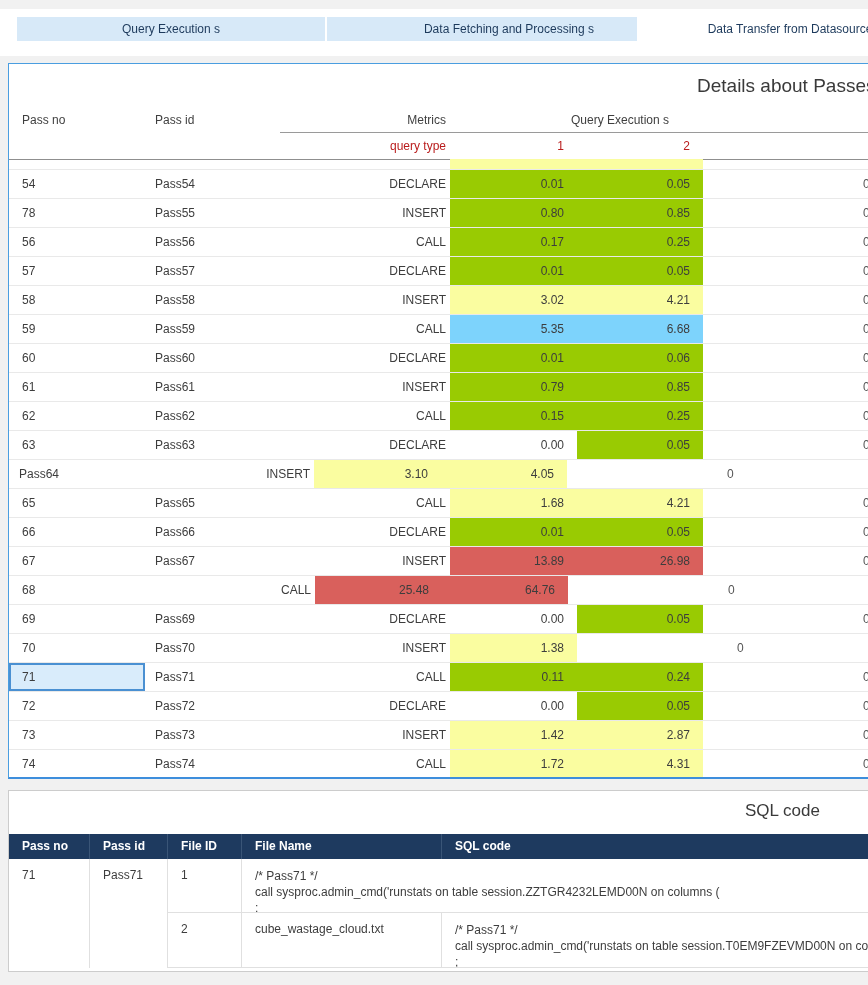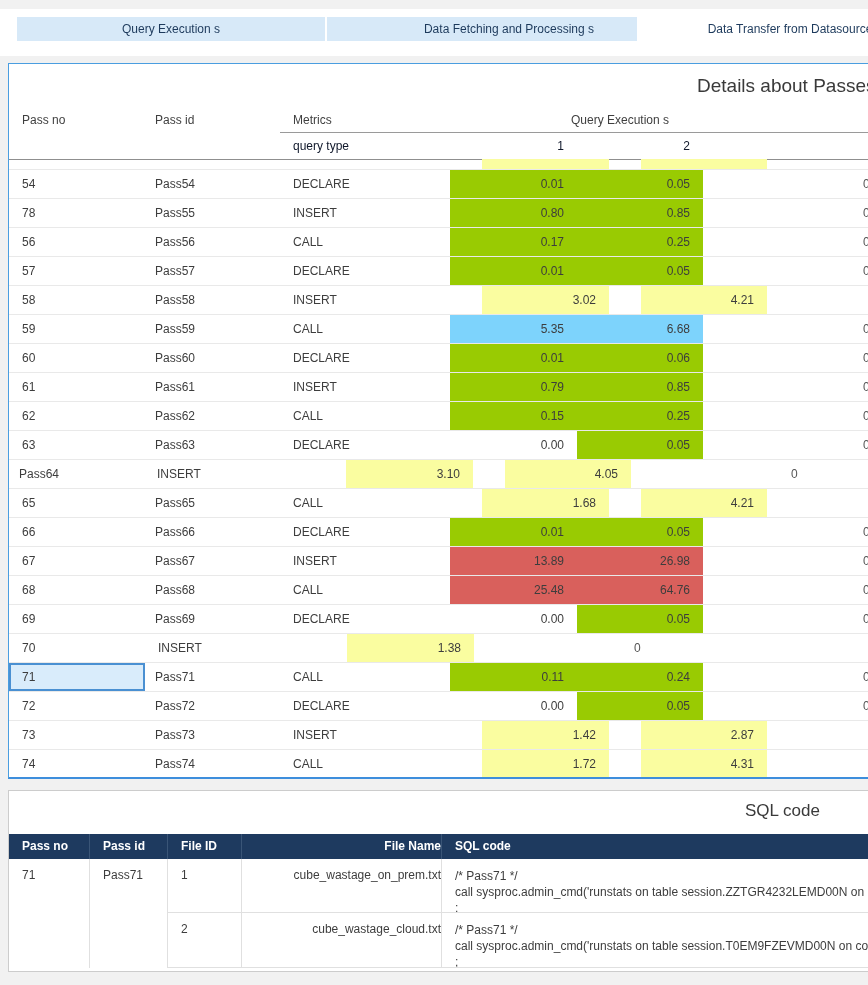--- a/index.html
+++ b/index.html
@@ -24,58 +24,58 @@
     position:absolute;left:8px;top:63px;width:1200px;height:713px;background:#ffffff;
     border:1px solid #4a9ee0;border-bottom:2px solid #3d8edc;overflow:hidden;
   }
   .panel-title{
     position:absolute;left:688px;top:11px;font-size:19px;color:#3a3a3a;white-space:nowrap;
   }
   .hrow,.trow{display:flex;align-items:stretch;}
   .c{box-sizing:border-box;overflow:hidden;white-space:nowrap;}
   .pass-no{width:136px;padding:7px 4px 0 13px;}
   .pass-id{width:135px;padding:7px 4px 0 10px;}
-  .metrics{width:170px;padding:7px 4px 0 13px;}
+  .metrics{width:170px;padding:7px 4px 0 13px;text-align:right;}
   .v{width:127px;padding:7px 13px 0 4px;text-align:right;}
   .v2c{width:126px;}
   .filler{width:160px;}
   .sliver{width:40px;padding-top:7px;color:#555;}
   
   .thead{position:absolute;left:0;top:44px;width:100%;}
   .h1{height:25px;position:relative;}
   .h1 .c{padding-top:5px;color:#3f3f3f;}
   .group-span{position:absolute;left:441px;top:5px;width:340px;text-align:center;color:#3f3f3f;}
   .group-line{position:absolute;left:271px;top:24px;width:929px;height:1px;background:#9a9a9a;}
   .h2{height:26px;border-bottom:1px solid #8f8f8f;}
-  .h2 .c{padding-top:6px;color:#0f172a;}
+  .h2 .c{padding-top:6px;color:#b91c1c;}
   
   .rows-viewport{position:absolute;left:0;top:95px;width:100%;height:618px;overflow:hidden;}
   .trow{height:28px;border-bottom:1px solid #e9e9e9;}
   .trow .c{padding-top:7px;}
   .clip-top{margin-top:-18px;}
   .bg-green{background:#99cb02;}
-  .bg-yellow{background:#fafda0;margin-left:32px;}
+  .bg-yellow{background:#fafda0;}
   .bg-orange{background:#7dd3fc;}
   .bg-red{background:#d9605c;}
   .selected{
     background:#d9ecfb;border:2px solid #4a90d2;padding-left:11px !important;padding-top:5px !important;
   }
   
   .sql-panel{
     position:absolute;left:8px;top:790px;width:1200px;height:180px;background:#ffffff;
     border:1px solid #cccccc;overflow:hidden;
   }
   .sql-title{position:absolute;left:736px;top:10px;font-size:17px;color:#3a3a3a;}
   .sql-head{position:absolute;left:0;top:43px;width:100%;height:25px;background:#1e3a5f;display:flex;}
   .sql-head .sc{color:#ffffff;font-weight:bold;padding-top:5px;border-right:1px solid #3a5577;}
   .sc{box-sizing:border-box;overflow:hidden;white-space:nowrap;padding-left:13px;}
   .sc-passno{width:81px;}
   .sc-passid{width:78px;}
   .sc-fileid{width:74px;}
-  .sc-filename{width:200px;text-align:right;}
+  .sc-filename{width:200px;}
   .sc-sql{width:760px;border-right:none !important;}
   .sql-body{position:absolute;left:0;top:68px;width:100%;display:flex;}
   .sql-left{display:flex;}
   .sql-left .sc{padding-top:9px;border-right:1px solid #e0e0e0;height:109px;}
   .file-rows{display:flex;flex-direction:column;}
   .file-row{display:flex;}
   .file-row .sc{padding-top:9px;border-right:1px solid #e0e0e0;border-bottom:1px solid #e0e0e0;}
   .file-row .sc-sql{border-right:none;}
   .fr1 .sc{height:54px;}
   .fr2 .sc{height:55px;}
@@ -242,38 +242,38 @@
     <div class="c pass-no">67</div>
     <div class="c pass-id">Pass67</div>
     <div class="c metrics">INSERT</div>
     <div class="c v rv1 bg-red">13.89</div>
     <div class="c v v2c rv2 bg-red">26.98</div>
     <div class="c filler"></div>
     <div class="c sliver">0</div>
   </div>
       <div class="trow">
     <div class="c pass-no">68</div>
-    <div class="c pass-id">Pass68</div>
     <div class="c metrics">CALL</div>
     <div class="c v rv1 bg-red">25.48</div>
     <div class="c v v2c rv2 bg-red">64.76</div>
     <div class="c filler"></div>
     <div class="c sliver">0</div>
   </div>
       <div class="trow">
     <div class="c pass-no">69</div>
     <div class="c pass-id">Pass69</div>
     <div class="c metrics">DECLARE</div>
     <div class="c v rv1">0.00</div>
     <div class="c v v2c rv2 bg-green">0.05</div>
     <div class="c filler"></div>
     <div class="c sliver">0</div>
   </div>
       <div class="trow">
     <div class="c pass-no">70</div>
+    <div class="c pass-id">Pass70</div>
     <div class="c metrics">INSERT</div>
     <div class="c v rv1 bg-yellow">1.38</div>
     <div class="c filler"></div>
     <div class="c sliver">0</div>
   </div>
       <div class="trow">
     <div class="c pass-no selected">71</div>
     <div class="c pass-id">Pass71</div>
     <div class="c metrics">CALL</div>
     <div class="c v rv1 bg-green">0.11</div>
@@ -323,21 +323,20 @@
   </div>
 
   <div class="sql-body">
     <div class="sql-left">
       <div class="sc sc-passno">71</div>
       <div class="sc sc-passid">Pass71</div>
     </div>
     <div class="file-rows">
       <div class="file-row fr1">
         <div class="sc sc-fileid">1</div>
-        <div class="sc sc-filename">cube_wastage_on_prem.txt</div>
         <div class="sc sc-sql sql-lines">
           <div>/* Pass71 */</div>
           <div>call sysproc.admin_cmd('runstats on table session.ZZTGR4232LEMD00N on columns (</div>
           <div>;</div>
         </div>
       </div>
       <div class="file-row fr2">
         <div class="sc sc-fileid">2</div>
         <div class="sc sc-filename">cube_wastage_cloud.txt</div>
         <div class="sc sc-sql sql-lines">

